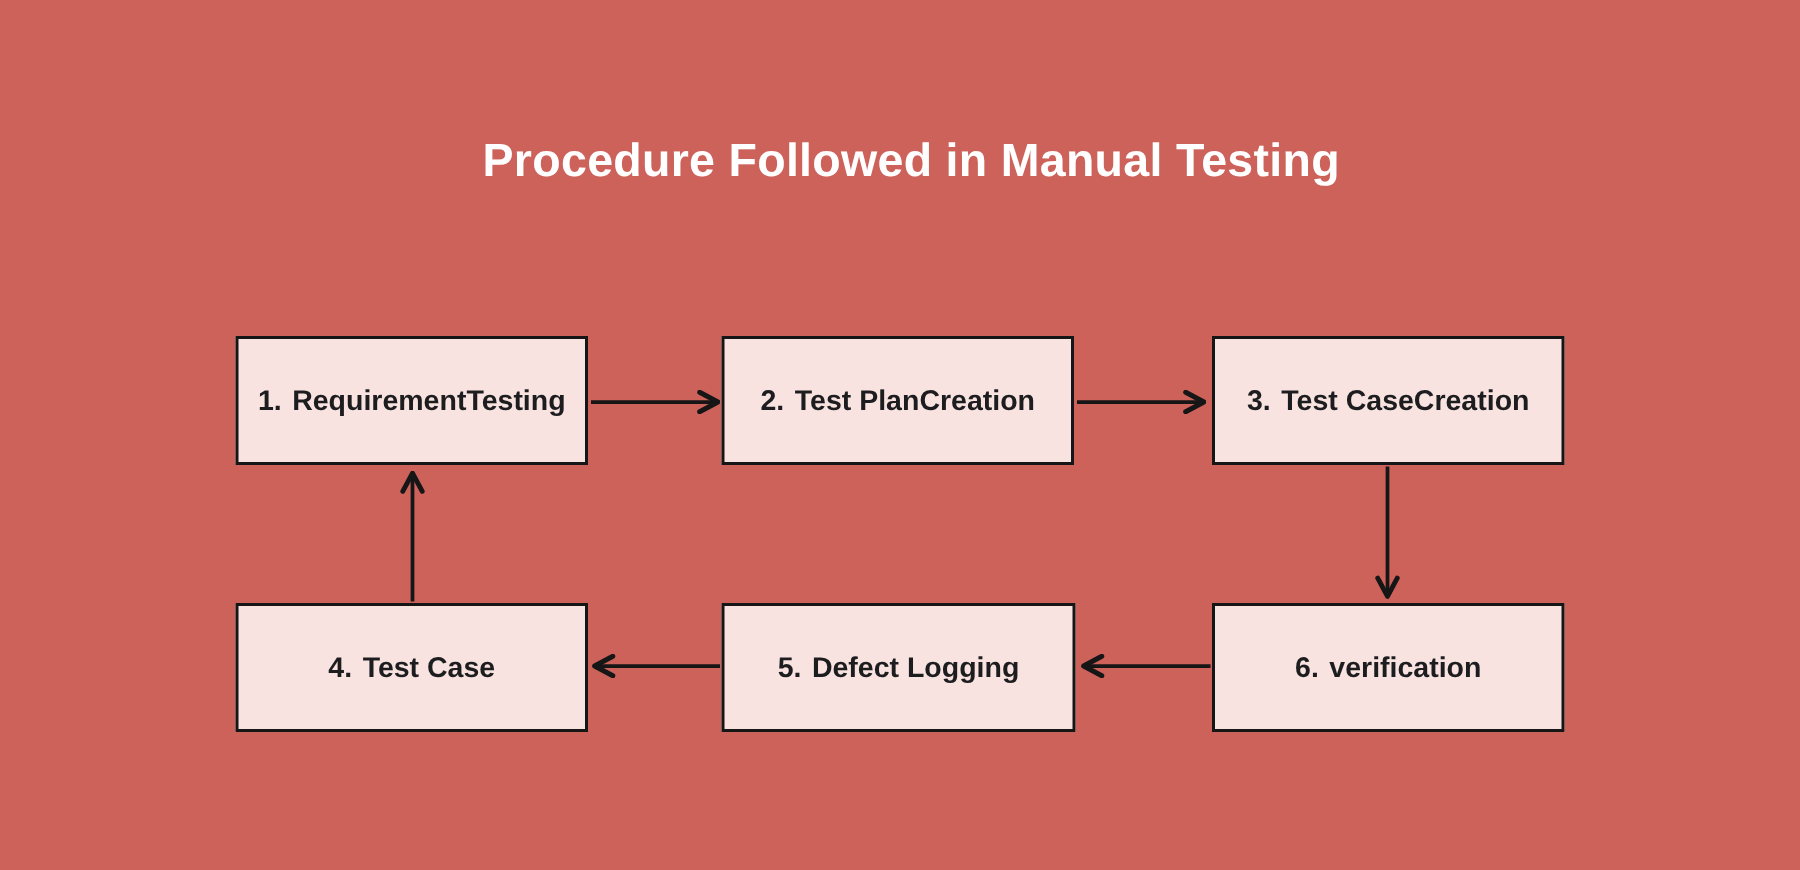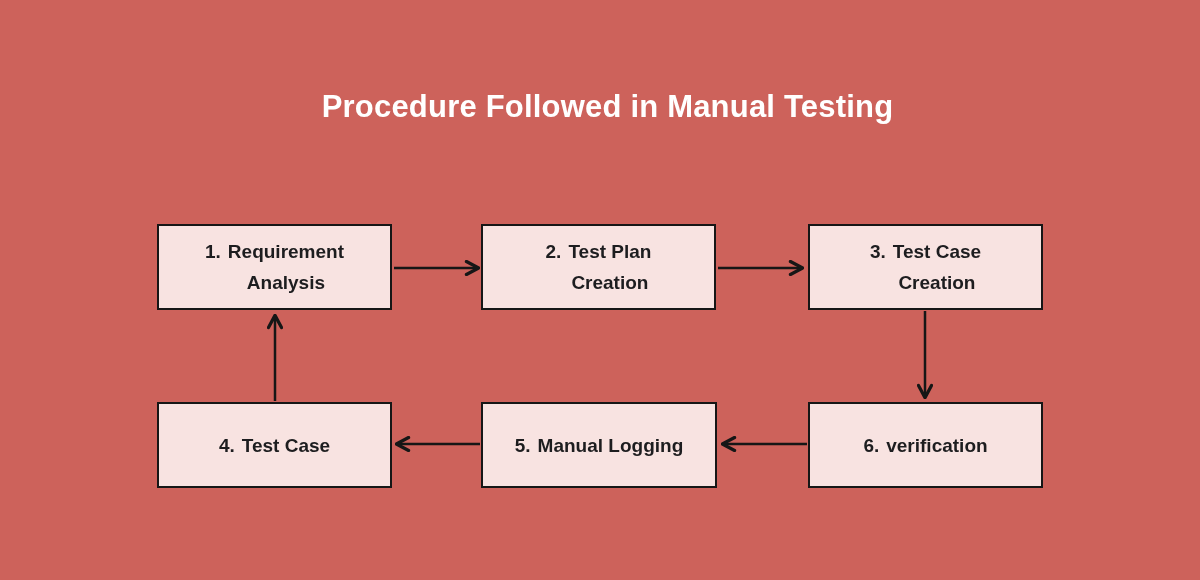--- a/index.html
+++ b/index.html
@@ -48,22 +48,21 @@
     font-weight: 600;
   }
   .node-inner {
     display: flex;
     flex-direction: row;
     justify-content: center;
     gap: 7px;
   }
   .node-lines {
     display: flex;
-    flex-direction: column;
-    align-items: center;
+    flex-direction: row;
   }
   .node-num, .node-lines span { line-height: 31px; white-space: nowrap; }
   #node-1 { left: 157px; top: 224px; }
   #node-2 { left: 481px; top: 224px; }
   #node-3 { left: 808px; top: 224px; }
   #node-4 { left: 157px; top: 402px; }
   #node-5 { left: 481px; top: 402px; width: 236px; }
   #node-6 { left: 808px; top: 402px; }
   .arrows {
     position: absolute;
@@ -82,21 +81,21 @@
 
 <div class="canvas">
 
   <div class="title">Procedure Followed in Manual Testing</div>
 
   <div class="node" id="node-1">
     <div class="node-inner">
       <span class="node-num">1.</span>
       <span class="node-lines">
         <span>Requirement</span>
-        <span>Analysis</span>
+        <span>Testing</span>
       </span>
     </div>
   </div>
 
   <div class="node" id="node-2">
     <div class="node-inner">
       <span class="node-num">2.</span>
       <span class="node-lines">
         <span>Test Plan</span>
         <span>Creation</span>
@@ -120,21 +119,21 @@
       <span class="node-lines">
         <span>Test Case</span>
       </span>
     </div>
   </div>
 
   <div class="node" id="node-5">
     <div class="node-inner">
       <span class="node-num">5.</span>
       <span class="node-lines">
-        <span>Manual Logging</span>
+        <span>Defect Logging</span>
       </span>
     </div>
   </div>
 
   <div class="node" id="node-6">
     <div class="node-inner">
       <span class="node-num">6.</span>
       <span class="node-lines">
         <span>verification</span>
       </span>

